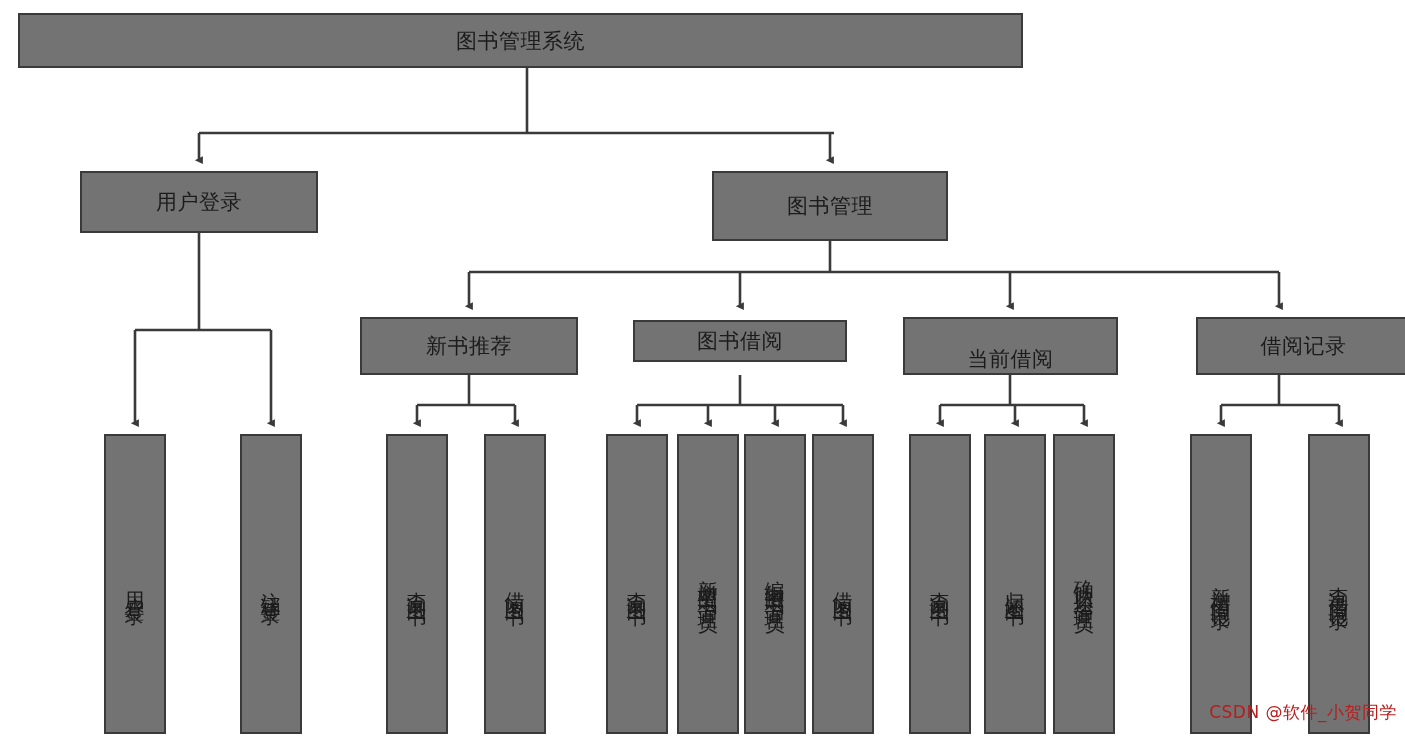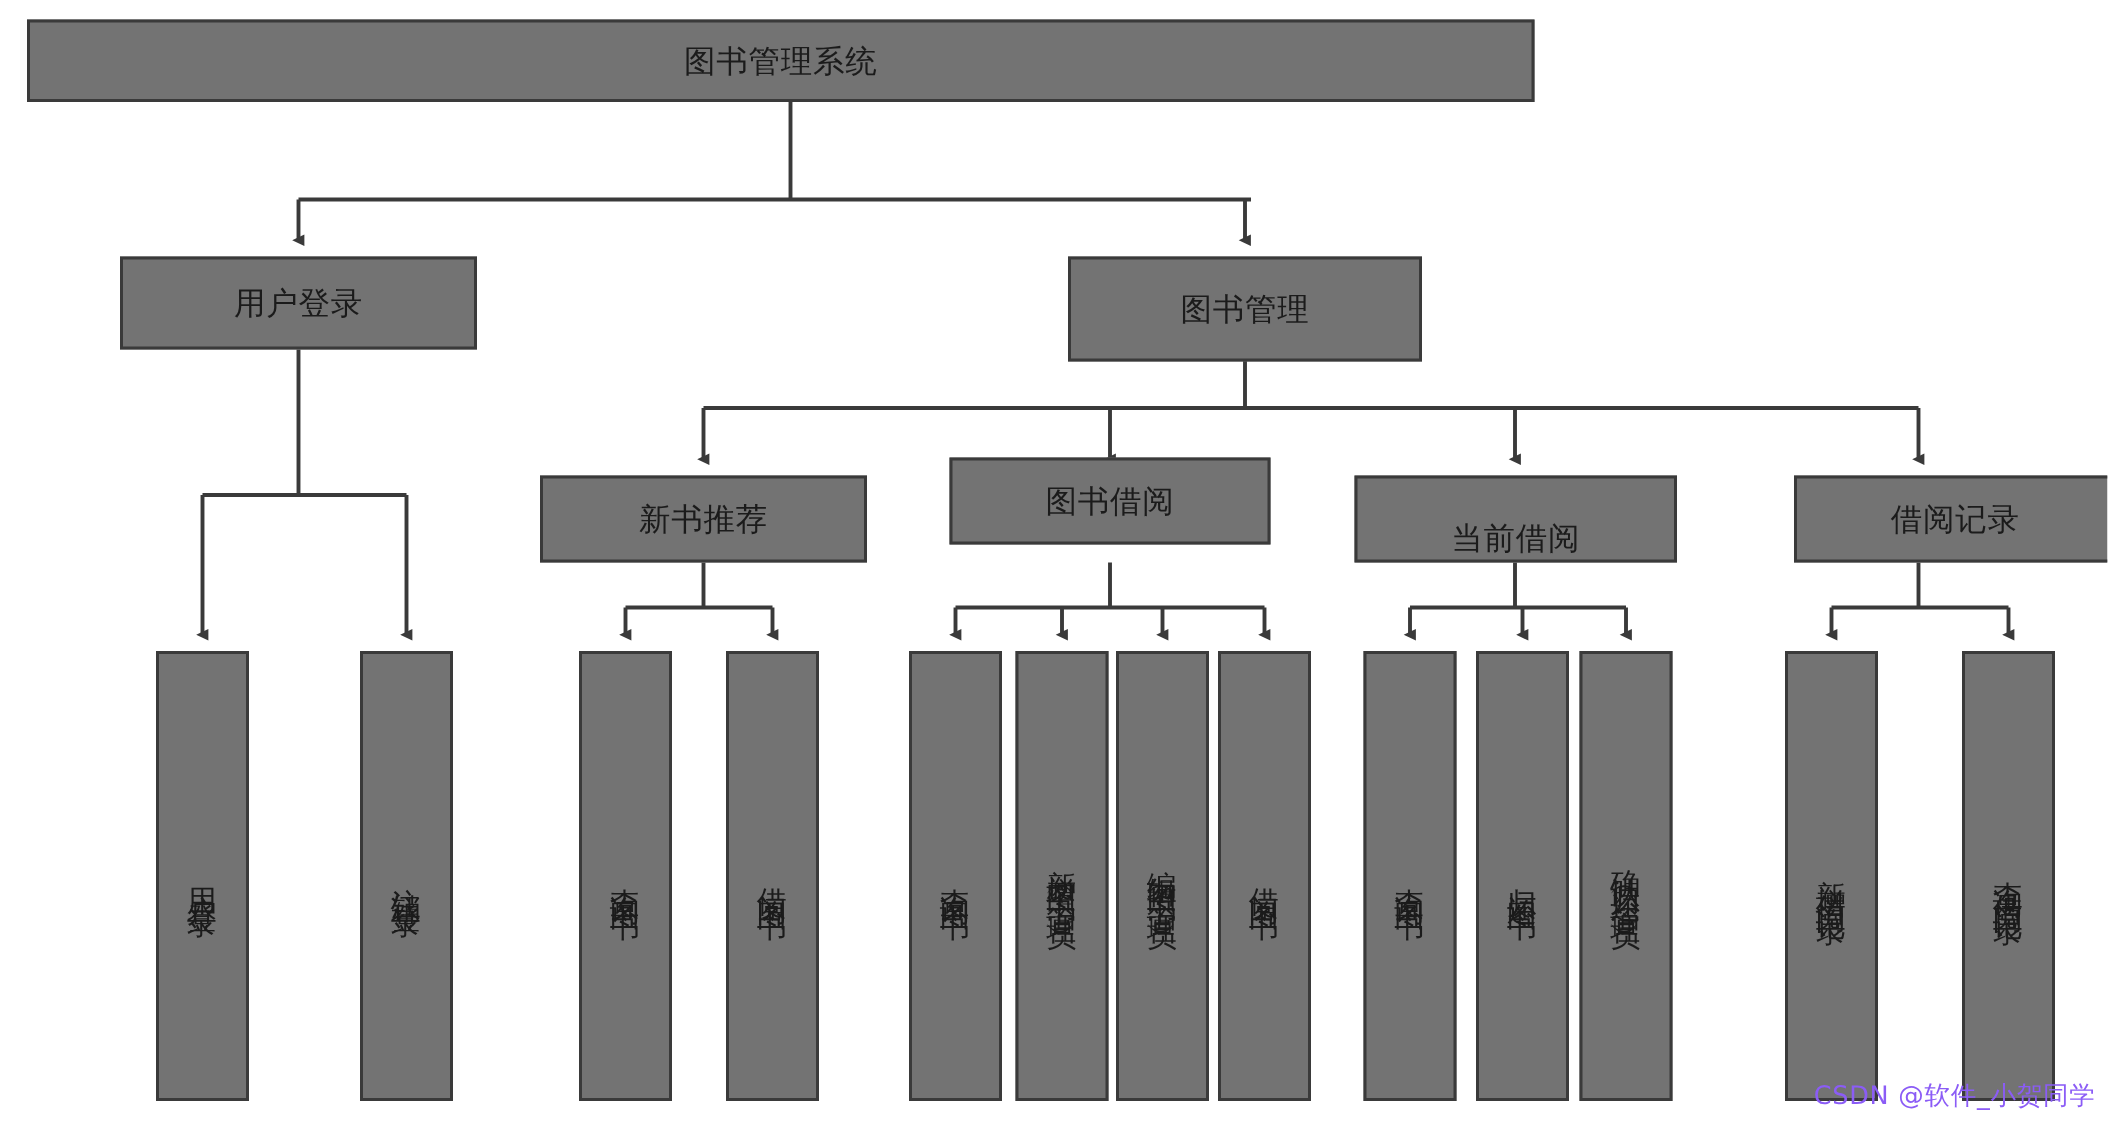--- a/index.html
+++ b/index.html
@@ -47,23 +47,23 @@
     padding-top: 4px;
   }
   .node.vert .vtext {
     writing-mode: vertical-rl;
     text-orientation: upright;
     white-space: nowrap;
   }
   .watermark {
     position: absolute;
     right: 8px;
-    bottom: 5px;
+    bottom: 23px;
     font-size: 17px;
-    color: #8b5cf6;
+    color: #b91c1c;
     letter-spacing: 0.5px;
     white-space: nowrap;
   }
 </style>
 </head>
 <body>
 
 <div id="diagram-root">
 
   <svg class="svg-layer" viewBox="0 0 1405 747" xmlns="http://www.w3.org/2000/svg">
@@ -122,21 +122,21 @@
       </div>
       <div class="node horiz" style="left: 80px; top: 171px; width: 238px; height: 62px;">
         <span class="htext">用户登录</span>
       </div>
       <div class="node horiz" style="left: 712px; top: 171px; width: 236px; height: 70px;">
         <span class="htext">图书管理</span>
       </div>
       <div class="node horiz" style="left: 360px; top: 317px; width: 218px; height: 58px;">
         <span class="htext">新书推荐</span>
       </div>
-      <div class="node horiz" style="left: 633px; top: 305px; width: 214px; height: 58px;">
+      <div class="node horiz" style="left: 633px; top: 320px; width: 214px; height: 42px;">
         <span class="htext">图书借阅</span>
       </div>
       <div class="node horiz" style="left: 903px; top: 317px; width: 215px; height: 58px; align-items: flex-end;">
         <span class="htext">当前借阅</span>
       </div>
       <div class="node horiz" style="left: 1172px; top: 317px; width: 215px; height: 58px; margin-left: 24px;">
         <span class="htext">借阅记录</span>
       </div>
       <div class="node vert" style="left: 104px; top: 434px; width: 62px; height: 300px;">
         <span class="vtext">用户登录</span>

